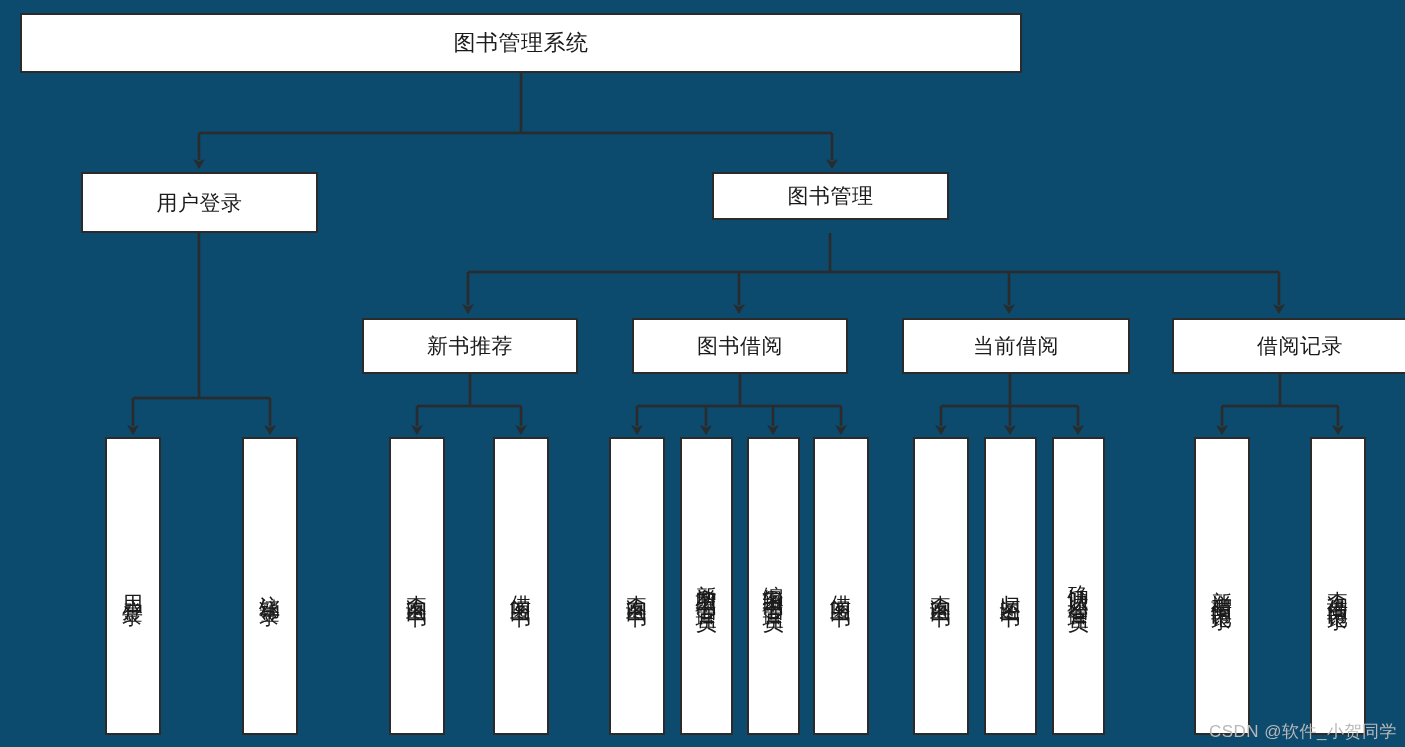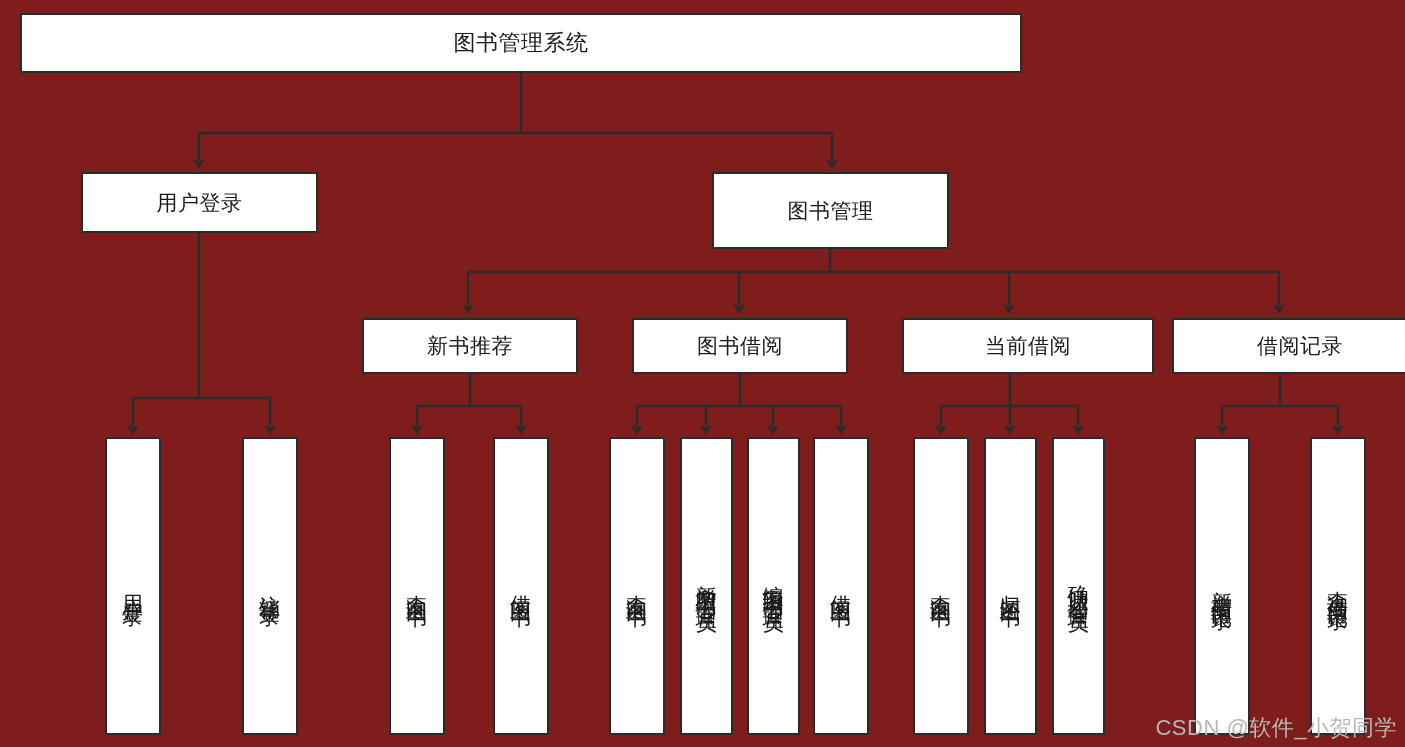--- a/index.html
+++ b/index.html
@@ -8,21 +8,21 @@
     padding: 0;
     background: #ffffff;
   }
   body {
     font-family: "Liberation Sans", "DejaVu Sans", sans-serif;
   }
   #canvas {
     position: relative;
     width: 1405px;
     height: 747px;
-    background: #7f1d1d;
+    background: #0c4a6e;
     overflow: hidden;
   }
   #edges {
     position: absolute;
     left: 0;
     top: 0;
     width: 1405px;
     height: 747px;
     pointer-events: none;
   }
@@ -57,21 +57,21 @@
     -webkit-text-orientation: upright;
     letter-spacing: 4px;
     line-height: 1;
     white-space: nowrap;
     text-align: center;
   }
   .watermark {
     position: absolute;
     right: 8px;
     bottom: 4px;
-    font-size: 22px;
+    font-size: 17px;
     color: #b8b8b8;
     white-space: nowrap;
     letter-spacing: 0.5px;
   }
 </style>
 </head>
 <body>
 
 <div id="canvas">
 
@@ -137,31 +137,31 @@
     </g>
   </svg>
 
   <div class="node h root" style="left:20px; top:13px; width:1002px; height:60px;">
     <span>图书管理系统</span>
   </div>
 
   <div class="node h" style="left:81px; top:172px; width:237px; height:61px;">
     <span>用户登录</span>
   </div>
-  <div class="node h" style="left:712px; top:172px; width:237px; height:77px;">
+  <div class="node h" style="left:712px; top:172px; width:237px; height:48px;">
     <span>图书管理</span>
   </div>
 
   <div class="node h" style="left:362px; top:318px; width:216px; height:56px;">
     <span>新书推荐</span>
   </div>
   <div class="node h" style="left:632px; top:318px; width:216px; height:56px;text-align:right;">
     <span>图书借阅</span>
   </div>
-  <div class="node h" style="left:902px; top:318px; width:252px; height:56px;">
+  <div class="node h" style="left:902px; top:318px; width:228px; height:56px;">
     <span>当前借阅</span>
   </div>
   <div class="node h" style="left:1172px; top:318px; width:256px; height:56px;">
     <span>借阅记录</span>
   </div>
 
   <div class="node v" style="left:105px; top:437px; width:56px; height:298px;">
     <span class="vtext">用户登录</span>
   </div>
   <div class="node v" style="left:242px; top:437px; width:56px; height:298px;">

